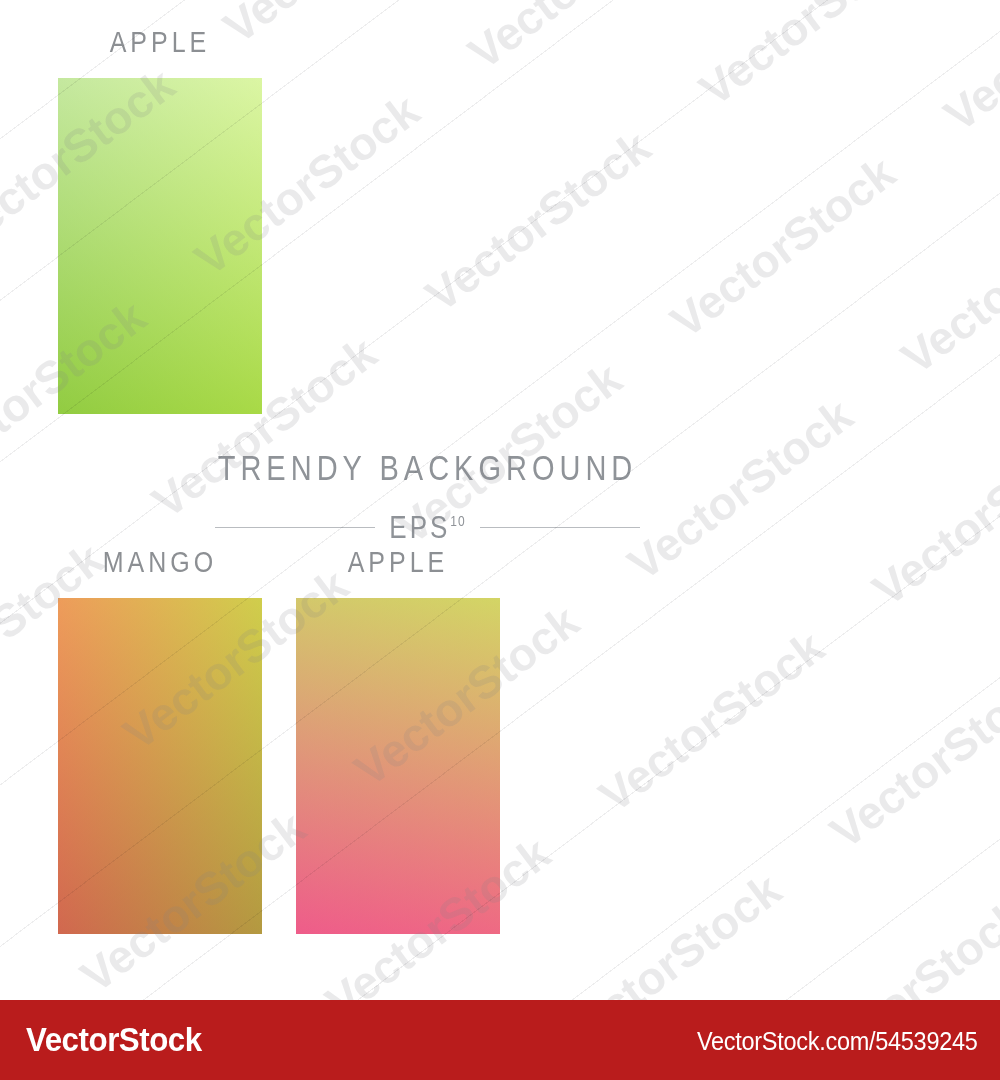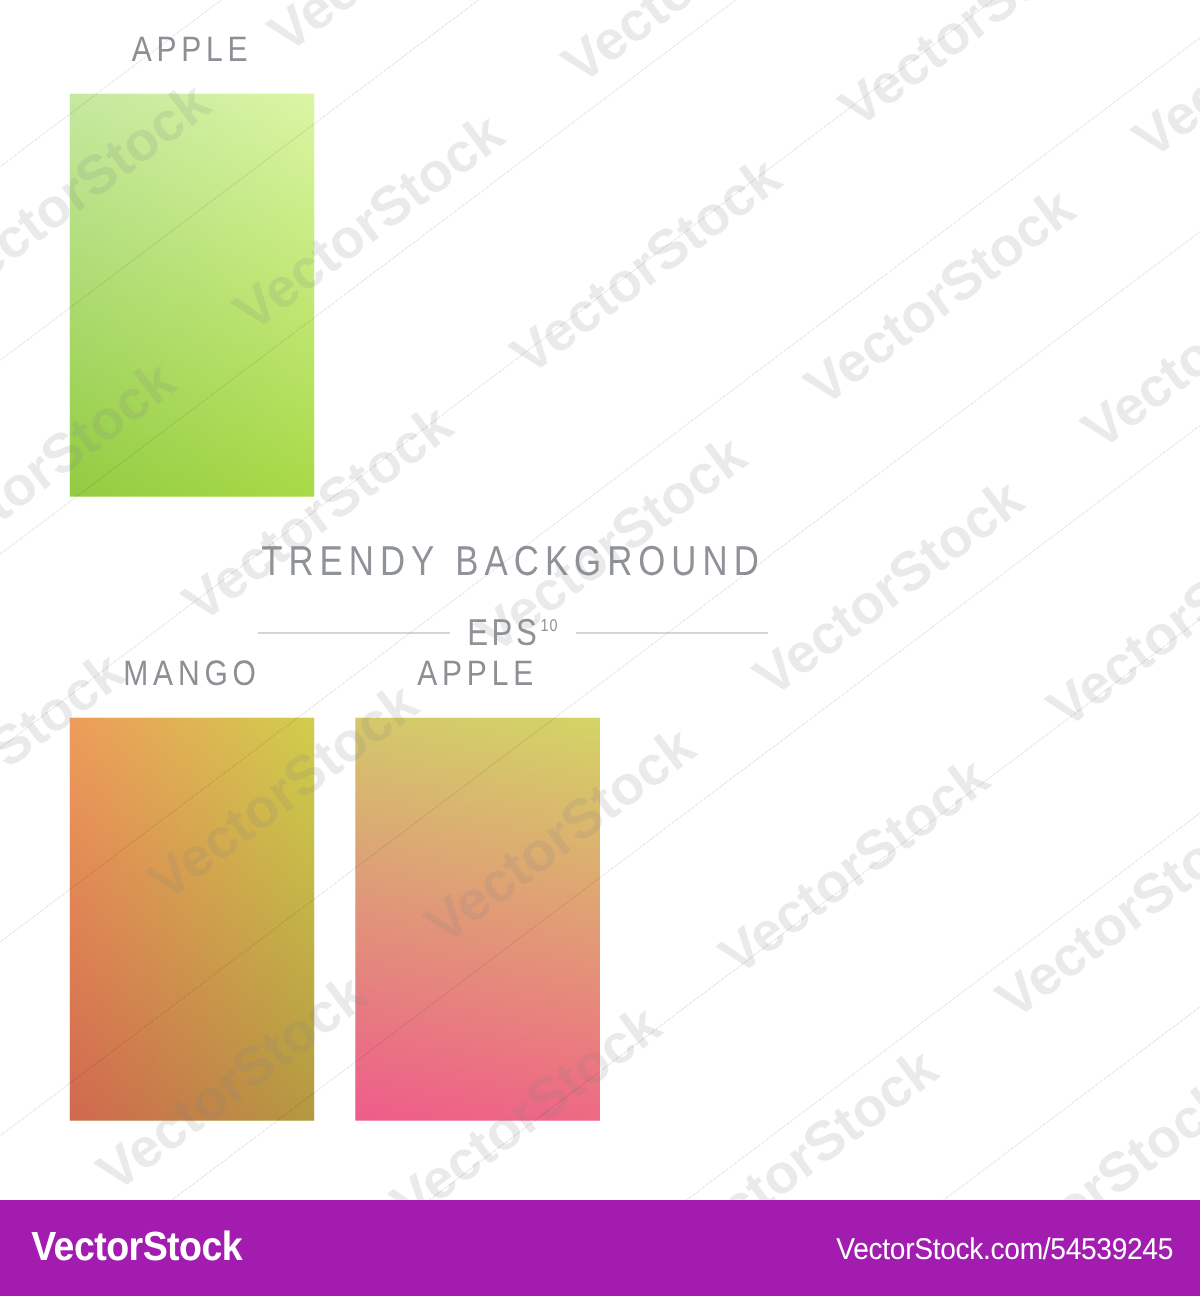--- a/index.html
+++ b/index.html
@@ -153,21 +153,21 @@
   }
   .wm-line.offset { text-indent: 180px; }
 
   
   #footer {
     position: absolute;
     left: 0;
     top: 1000px;
     width: 1000px;
     height: 80px;
-    background: #a21caf;
+    background: #b91c1c;
   }
   #footer-logo {
     position: absolute;
     left: 26px;
     top: 20px;
     color: #ffffff;
     font-family: "Liberation Sans", sans-serif;
     font-size: 34px;
     font-weight: 700;
     letter-spacing: -0.5px;

